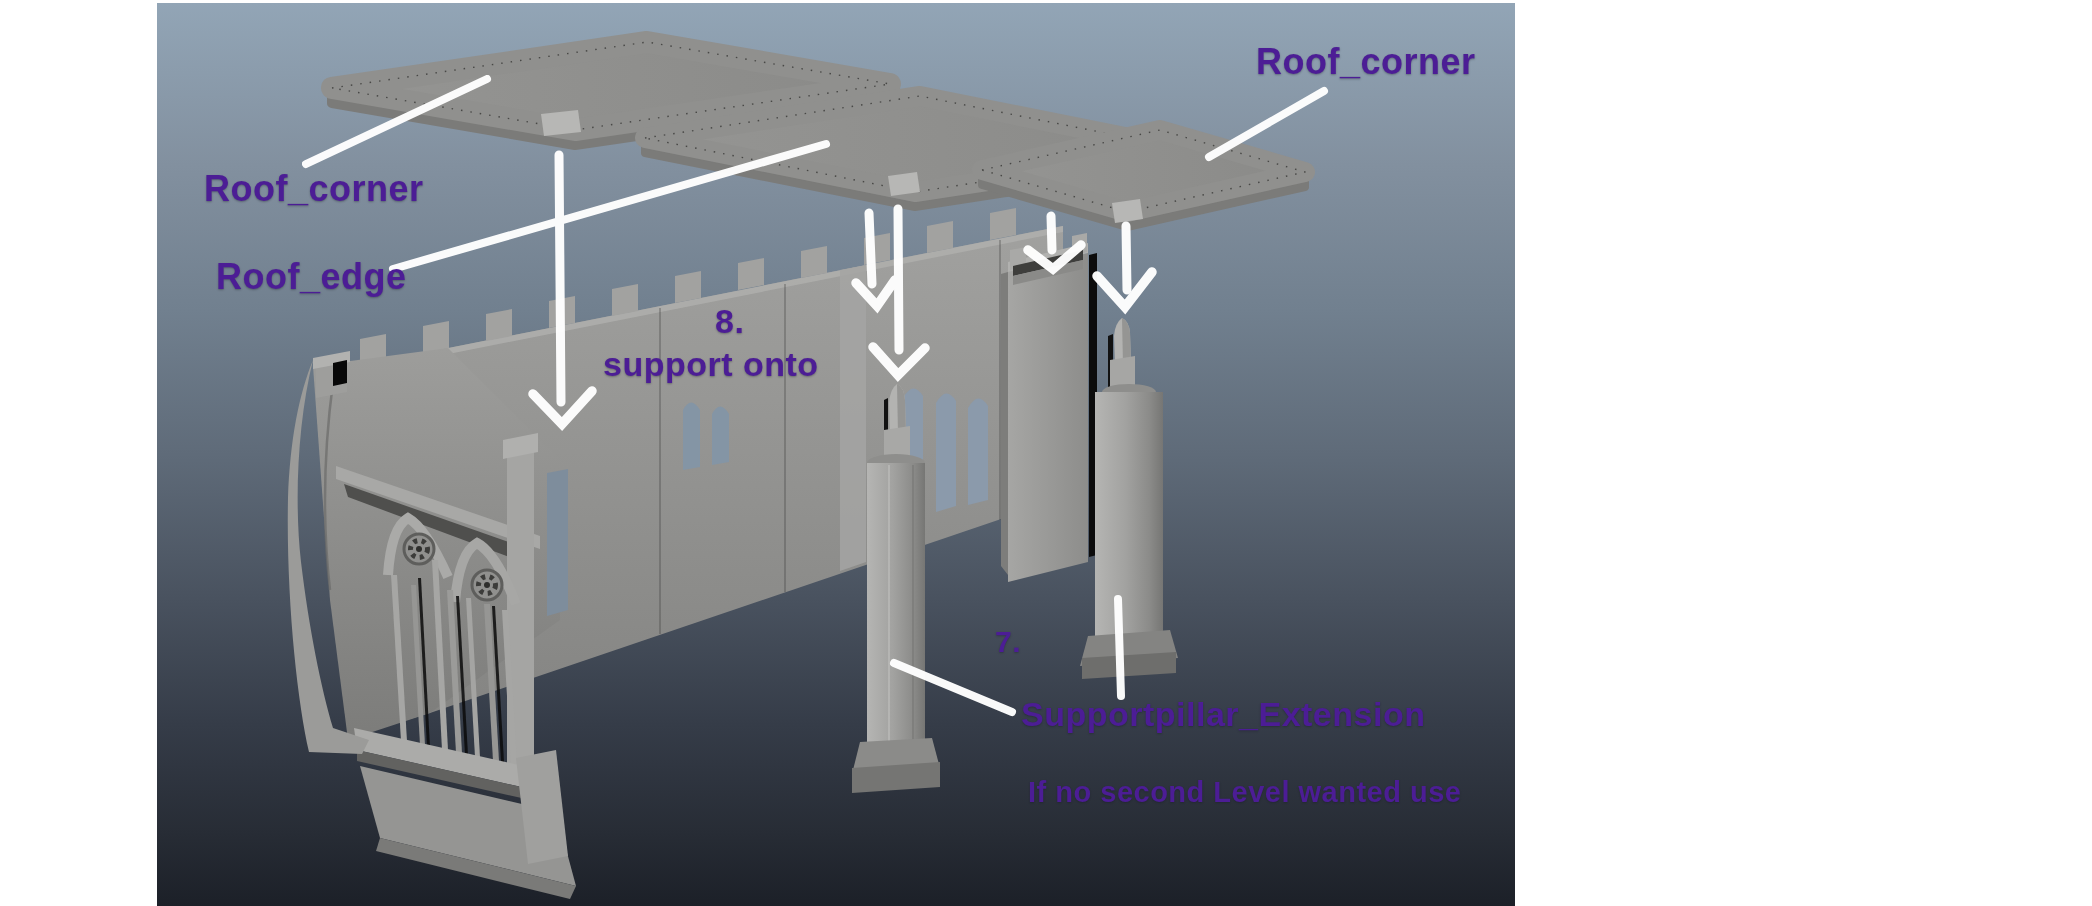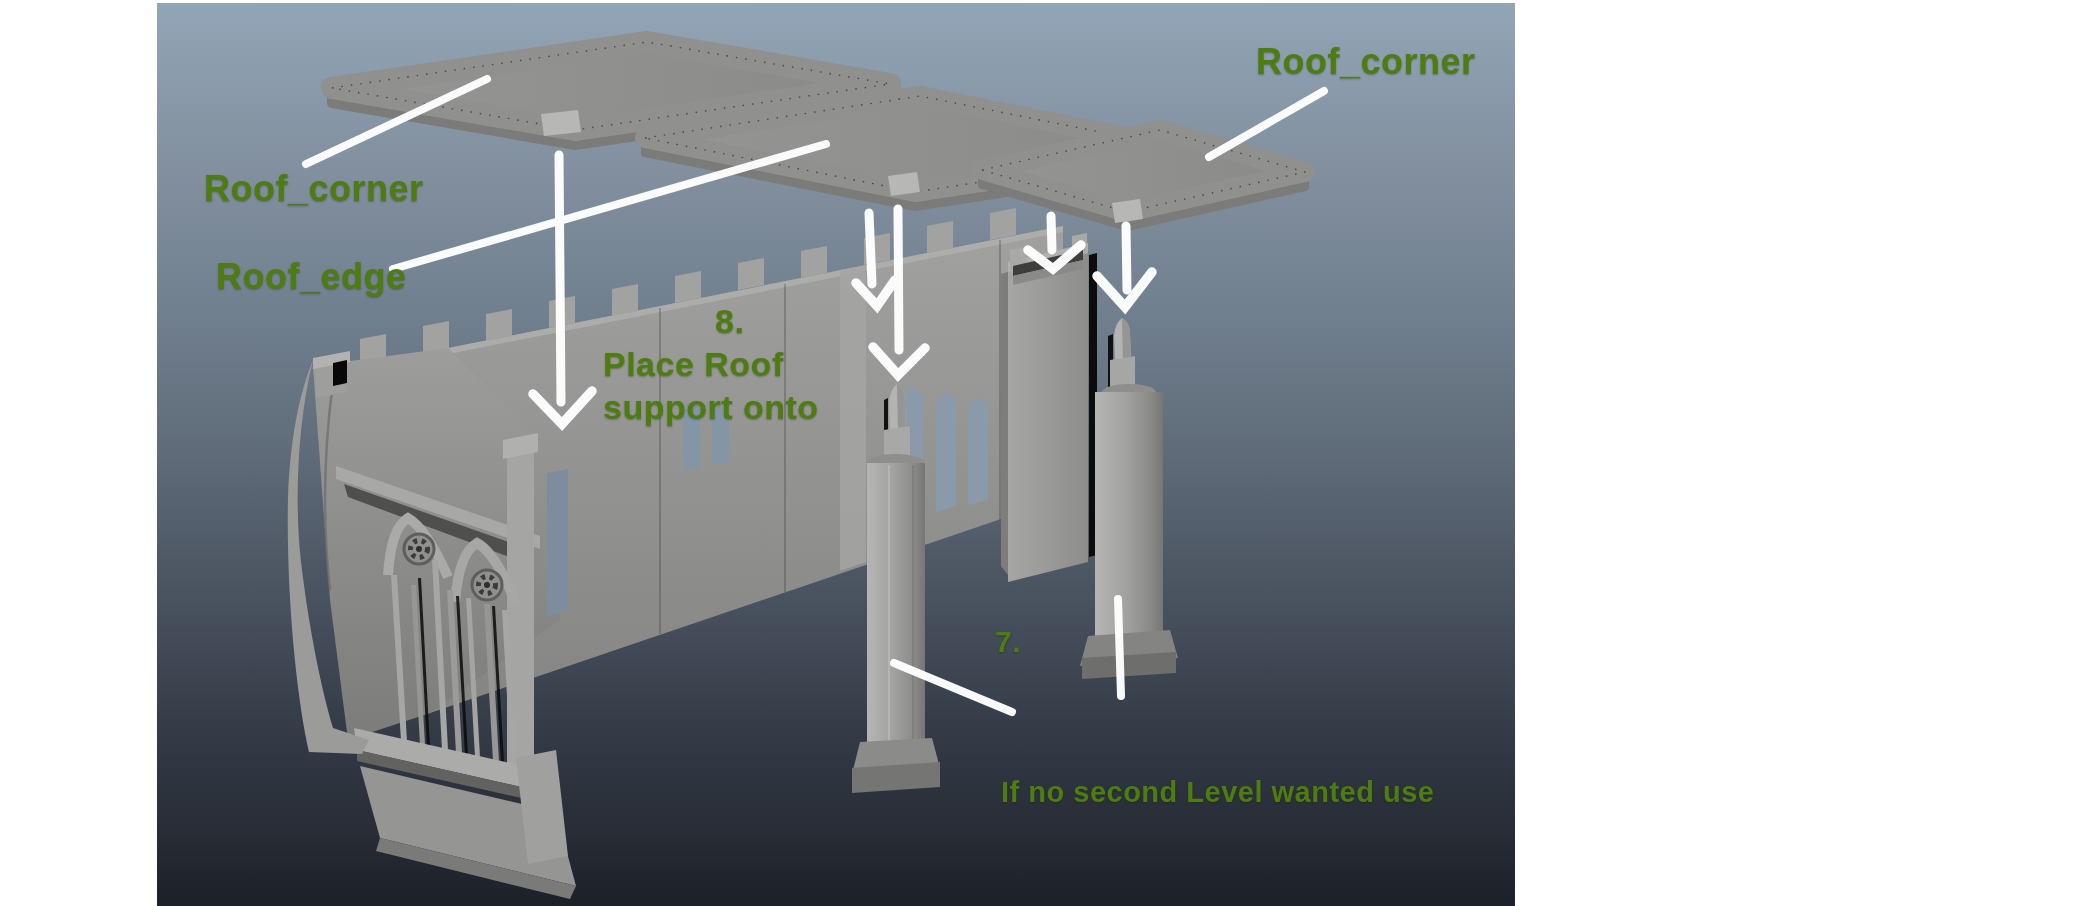--- a/index.html
+++ b/index.html
@@ -1,20 +1,20 @@
 <!DOCTYPE html>
 <html><head>
 <meta charset="utf-8">
 <style>
   html,body{margin:0;padding:0;background:#ffffff;}
   .page{position:relative;width:2092px;height:906px;background:#ffffff;overflow:hidden;
         font-family:"Liberation Sans",sans-serif;}
   .viewport{position:absolute;left:157px;top:3px;width:1358px;height:903px;overflow:hidden;}
   .viewport svg{position:absolute;left:0;top:0;}
-  .lbl{position:absolute;color:#4d7c0f;font-weight:700;white-space:nowrap;
+  .lbl{position:absolute;color:#4c1d95;font-weight:700;white-space:nowrap;
        text-shadow:0 1px 2px rgba(20,25,35,.35);letter-spacing:.5px;}
   .lbl-big{font-size:36px;}
   .lbl-step{font-size:34px;line-height:43px;}
   .lbl-step .num{margin-left:112px;}
   .lbl-seven{font-size:30px;}
   .lbl-ext{font-size:34px;}
   .lbl-note{font-size:29px;line-height:40px;}
 </style>
 </head>
 <body>
@@ -236,23 +236,23 @@
         <line x1="1118" y1="599" x2="1121" y2="696" stroke-width="8"></line>
       </g>
     </svg>
 
     <div class="lbl lbl-big" style="left:47px;top:165px;">Roof_corner</div>
     <div class="lbl lbl-big" style="left:59px;top:253px;">Roof_edge</div>
     <div class="lbl lbl-big" style="left:1099px;top:38px;">Roof_corner</div>
 
     <div class="lbl lbl-step" style="left:446px;top:297px;">
       <div class="num">8.</div>
-      <div>Place Roof</div>
       <div>support onto</div>
     </div>
 
     <div class="lbl lbl-seven" style="left:838px;top:622px;">7.</div>
-
-    <div class="lbl lbl-note" style="left:844px;top:769px;">
+    <div class="lbl lbl-ext" style="left:864px;top:692px;">Supportpillar_Extension</div>
+
+    <div class="lbl lbl-note" style="left:871px;top:769px;">
       <div>If no second Level wanted use</div>
     </div>
   </div>
 </div>
 
 </body></html>

